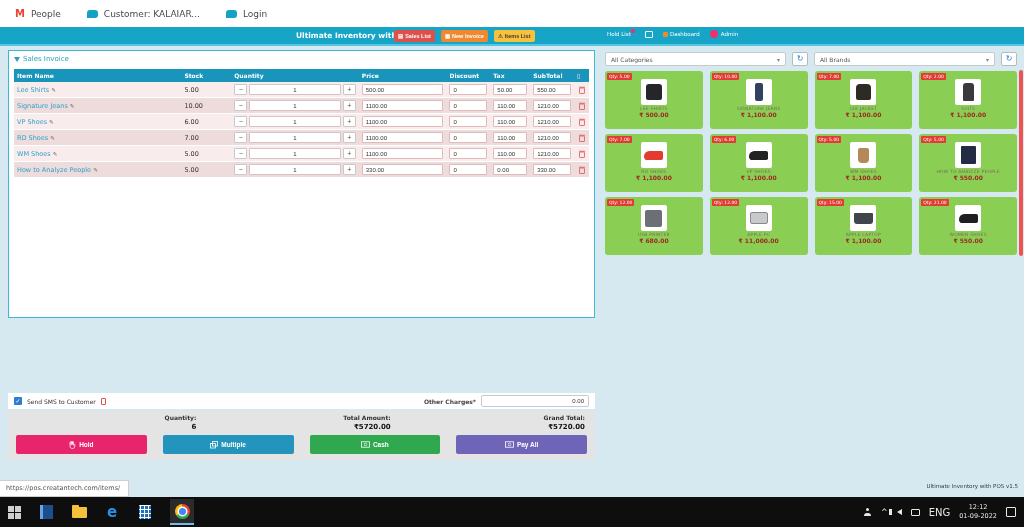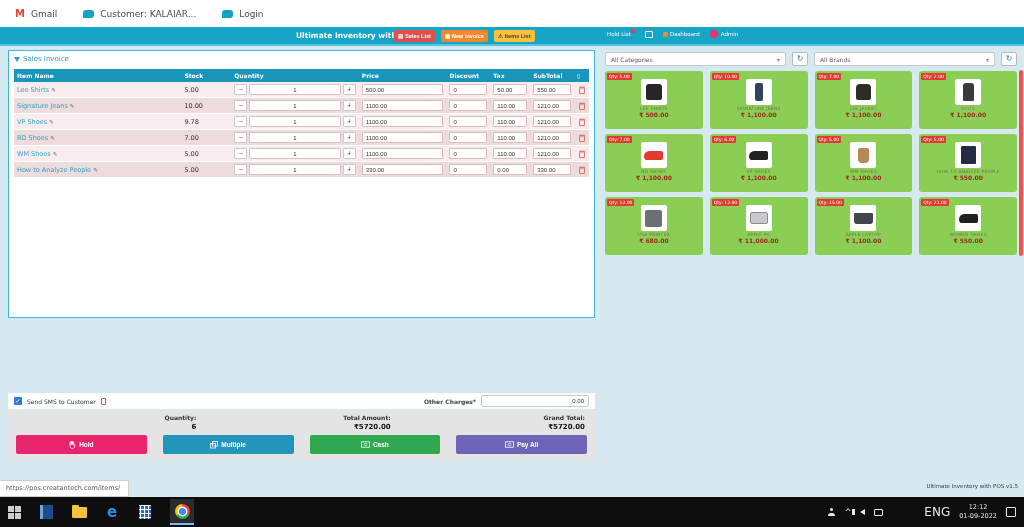--- a/index.html
+++ b/index.html
@@ -123,31 +123,31 @@
   .ic-chrome { width:15px; height:15px; border-radius:50%; background:conic-gradient(#ea4335 0 33%, #34a853 33% 66%, #fbbc04 66% 100%); position:relative; }
   .ic-chrome::after { content:""; position:absolute; left:4px; top:4px; width:7px; height:7px; border-radius:50%; background:#4285f4; box-shadow:0 0 0 1.5px #fff; }
   .tray { margin-left:auto; display:flex; align-items:center; gap:9px; color:#e8e8e8; }
   .tray .sym { font-size:8px; }
   .person-ic { width:8px; height:8px; position:relative; }
   .person-ic::before { content:""; position:absolute; left:2.5px; top:0; width:3px; height:3px; border-radius:50%; background:#e8e8e8; }
   .person-ic::after { content:""; position:absolute; left:0.5px; bottom:0; width:7px; height:3.5px; border-radius:3px 3px 0 0; background:#e8e8e8; }
   .spk { width:0; height:0; border-top:3px solid transparent; border-bottom:3px solid transparent; border-right:5px solid #e8e8e8; position:relative; }
   .spk::before { content:""; position:absolute; left:-8px; top:-3px; width:3px; height:6px; background:#e8e8e8; }
   .net { width:9px; height:7px; border:1px solid #e8e8e8; border-radius:1px; }
-  .lang { font-size:12px;margin-left:32px; }
+  .lang { font-size:10px; }
   .clock { text-align:center; font-size:6.5px; line-height:1.45; }
   .notif { width:10px; height:10px; border:1px solid #e8e8e8; border-radius:1px; }
 </style>
 </head>
 <body>
 
 <div class="tabstrip">
   <div class="tab">
     <span class="fav-gmail">M</span>
-    <span>Gmail</span>
+    <span>People</span>
   </div>
   <div class="tab">
     <span class="fav-teal"></span>
     <span>Customer: KALAIAR...</span>
   </div>
   <div class="tab">
     <span class="fav-teal"></span>
     <span>Login</span>
   </div>
 </div>
@@ -261,21 +261,21 @@
               </svg>
       </span>
     </div>
   </div>
 
   <div class="inv-row">
     <div class="c col-name">
       <span class="link">VP Shoes</span>
       <span class="pencil">✎</span>
     </div>
-    <div class="c col-stock stock-v">9.78</div>
+    <div class="c col-stock stock-v">6.00</div>
     <div class="c col-qty">
       <button class="step">−</button>
       <input class="qty-in" value="1" style="">
       <button class="step">+</button>
     </div>
     <div class="c col-price">
             <input class="cell-in" value="1100.00" style="">
           </div>
     <div class="c col-disc">
             <input class="cell-in" value="0" style="">

